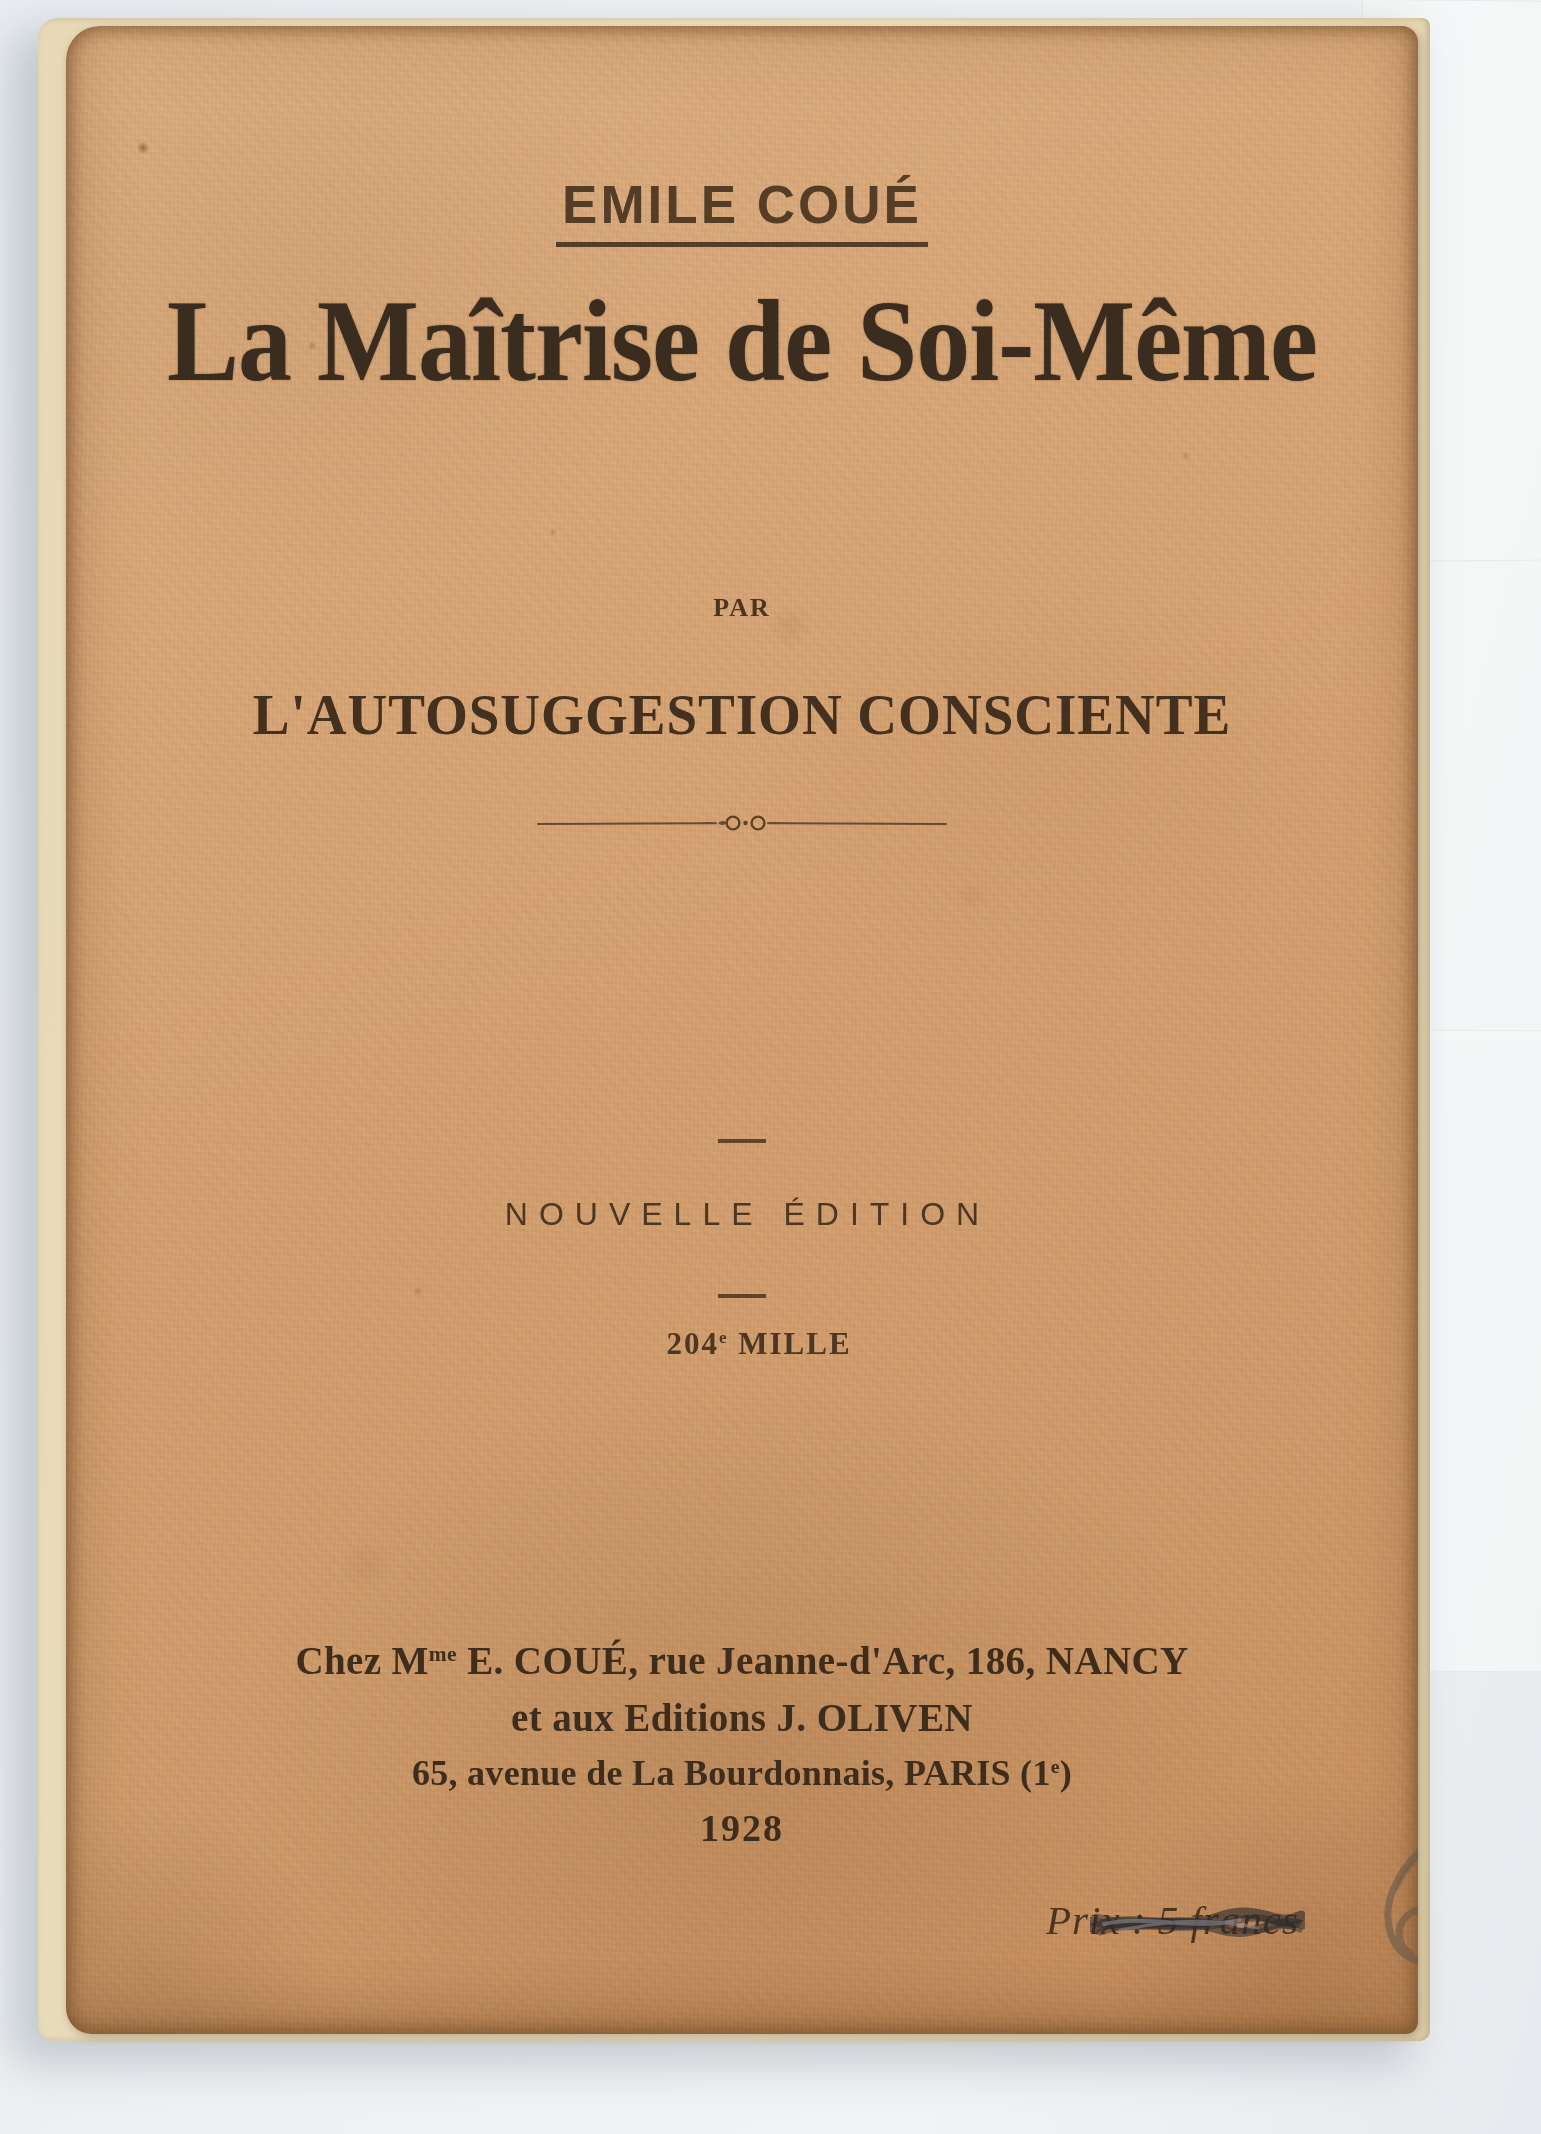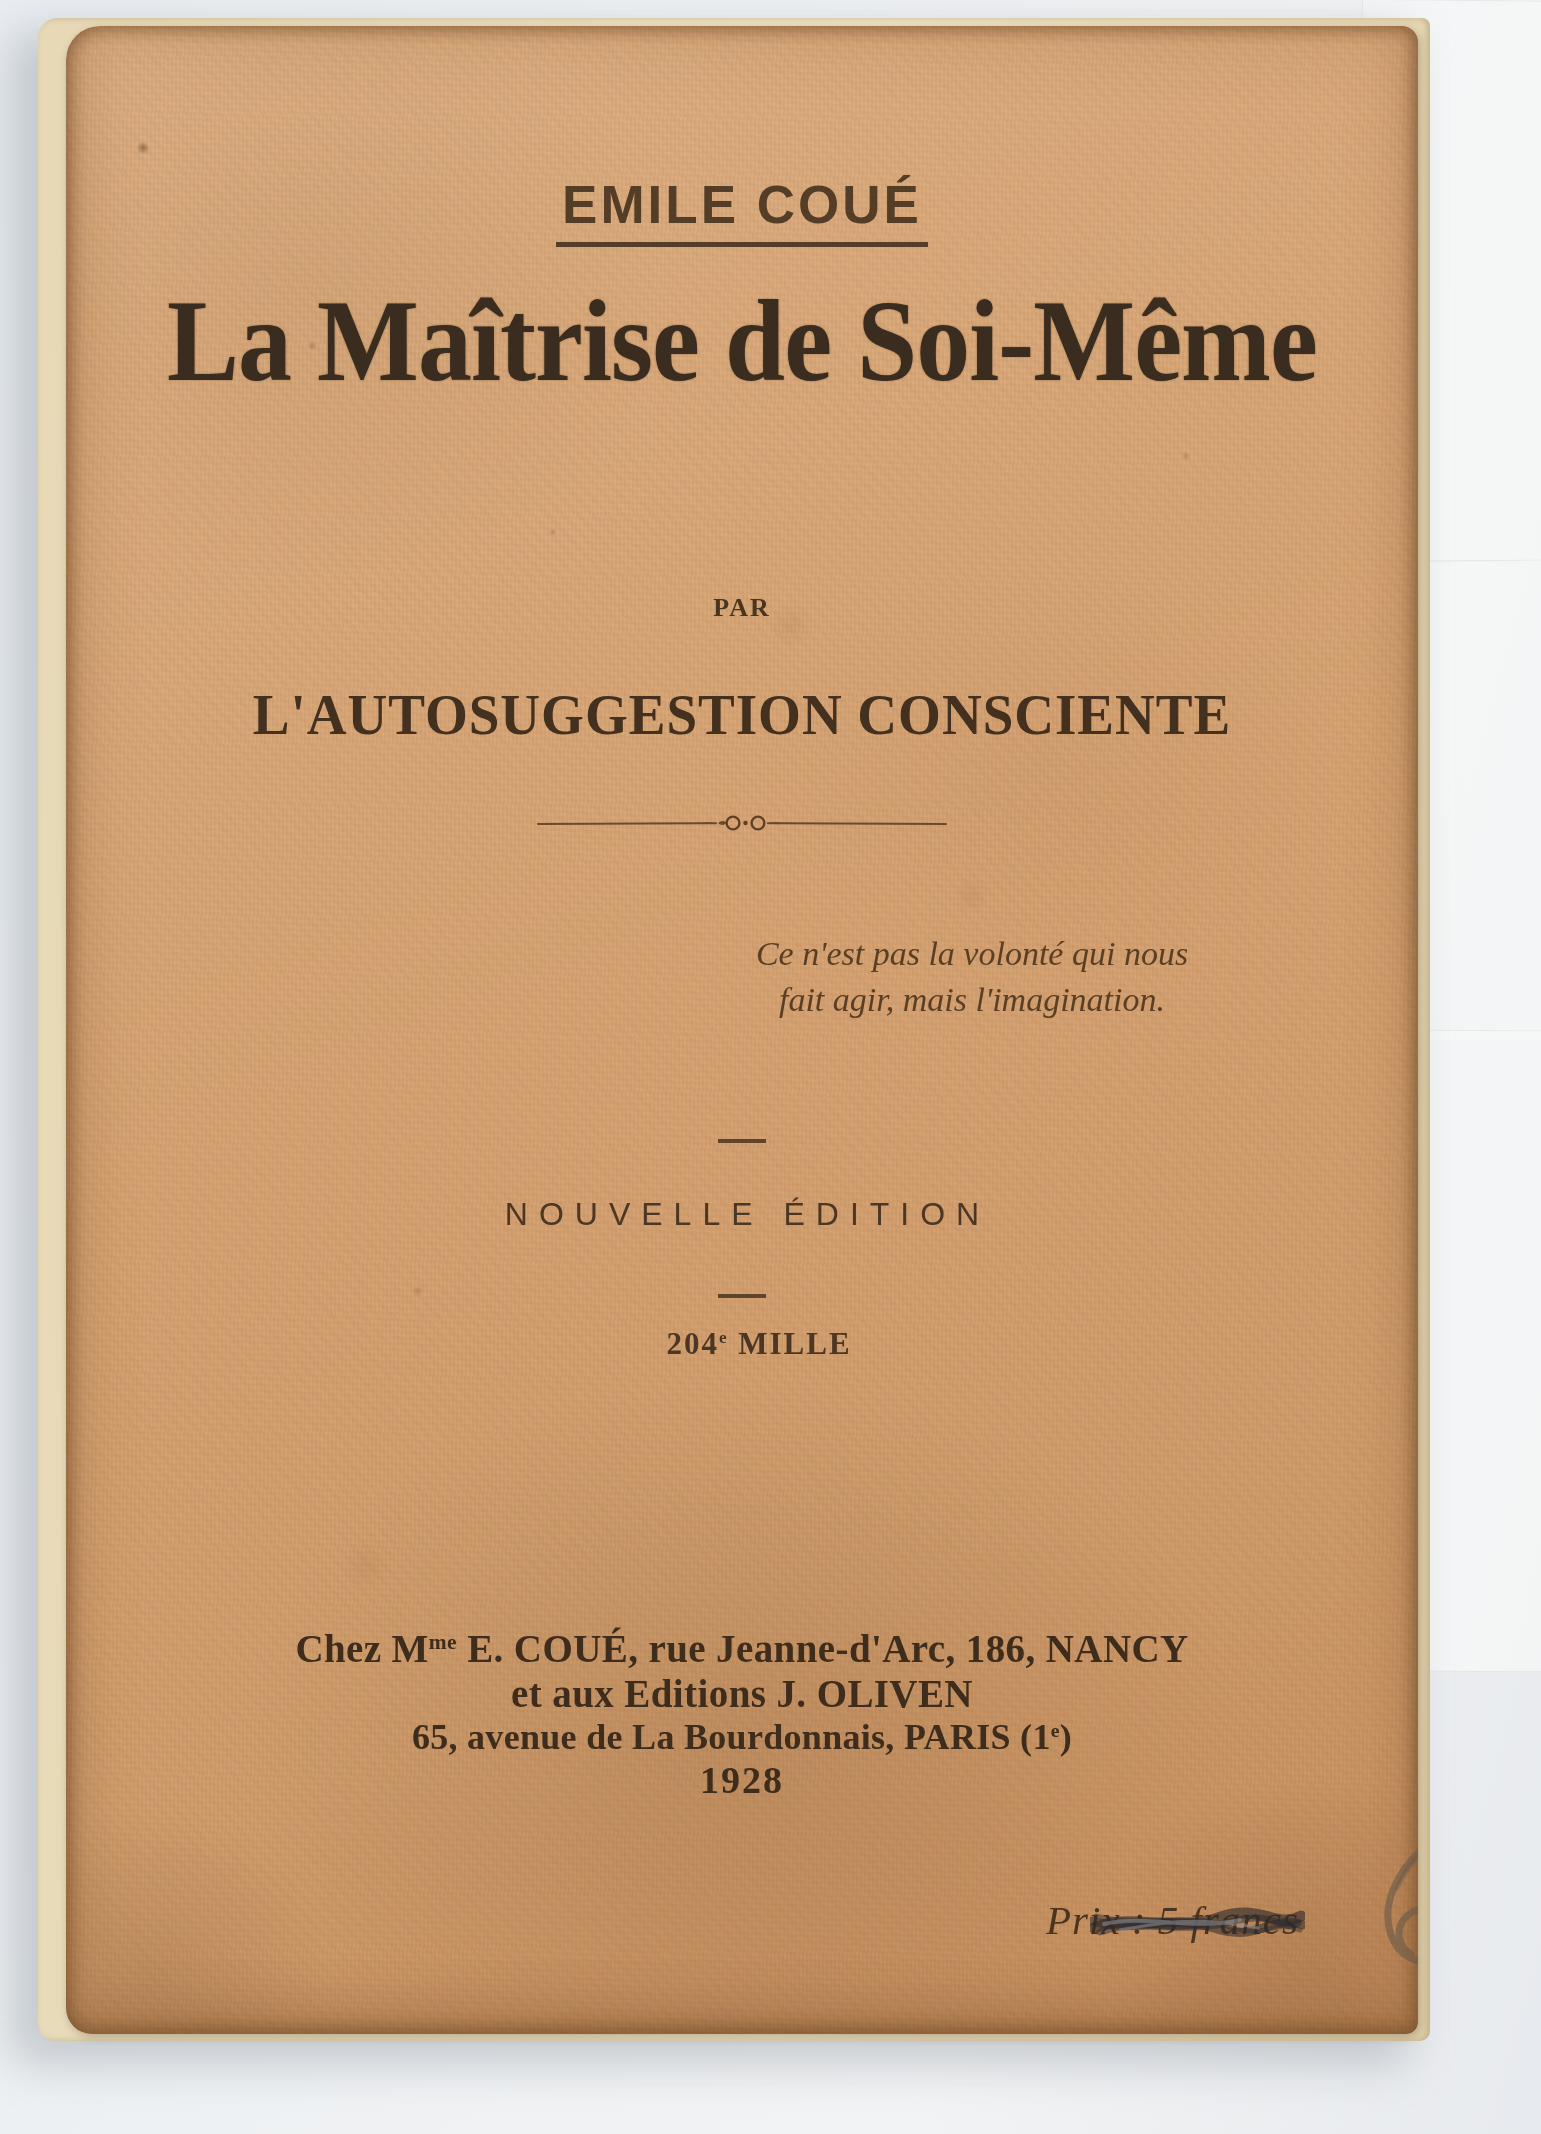--- a/index.html
+++ b/index.html
@@ -251,21 +251,21 @@
   
   #publisher {
     position:absolute;
     left:0; right:0;
     top: 1600px;
   }
   #publisher .pline {
     font-family:"Liberation Serif", serif;
     font-weight:700;
     color:#3e2c1c;
-    margin:0;
+    margin:12px;
   }
   #pub-line-1 { font-size:39px; letter-spacing:.4px; margin-bottom:26px; }
   #pub-line-2 { font-size:39px; letter-spacing:.4px; margin-bottom:24px; }
   #pub-line-3 { font-size:36px; letter-spacing:.3px; margin-bottom:20px; }
   #pub-year   { font-size:38px; font-weight:400; letter-spacing:2px; color:#4b3723; }
   #pub-line-1 sup, #pub-line-3 sup { font-size:.55em; vertical-align:.6em; }
 
   
   #price-wrap {
     position:absolute;
@@ -350,24 +350,20 @@
           <path d="M6 12 L168 11.2 L176 11 L184 11.2" stroke="#5a3b1f" stroke-width="2.1" fill="none" stroke-linecap="round"></path>
           <path d="M236 11.2 L244 11 L252 11.2 L414 12" stroke="#5a3b1f" stroke-width="2.1" fill="none" stroke-linecap="round"></path>
           <path d="M186 11 q5 -4 9 0 q-5 4 -9 0z" fill="#5a3b1f"></path>
           <circle cx="201" cy="11" r="6.4" fill="none" stroke="#4a2f17" stroke-width="2.4"></circle>
           <circle cx="213.5" cy="11" r="2.2" fill="#4a2f17"></circle>
           <circle cx="226" cy="11" r="6.4" fill="none" stroke="#4a2f17" stroke-width="2.4"></circle>
           <path d="M234 11 q-5 -4 -9 0 q5 4 9 0z" fill="#5a3b1f" opacity="0"></path>
         </svg>
       </div>
 
-      <div id="epigraph">
-        <div>Ce n'est pas la volonté qui nous</div>
-        <div>fait agir, mais l'imagination.</div>
-      </div>
 
       <div class="short-rule" id="rule-top"></div>
 
       <div id="edition">NOUVELLE ÉDITION</div>
 
       <div class="short-rule" id="rule-bottom"></div>
 
       <div id="mille">
         <span>204</span><sup>e</sup>
         <span>MILLE</span>

